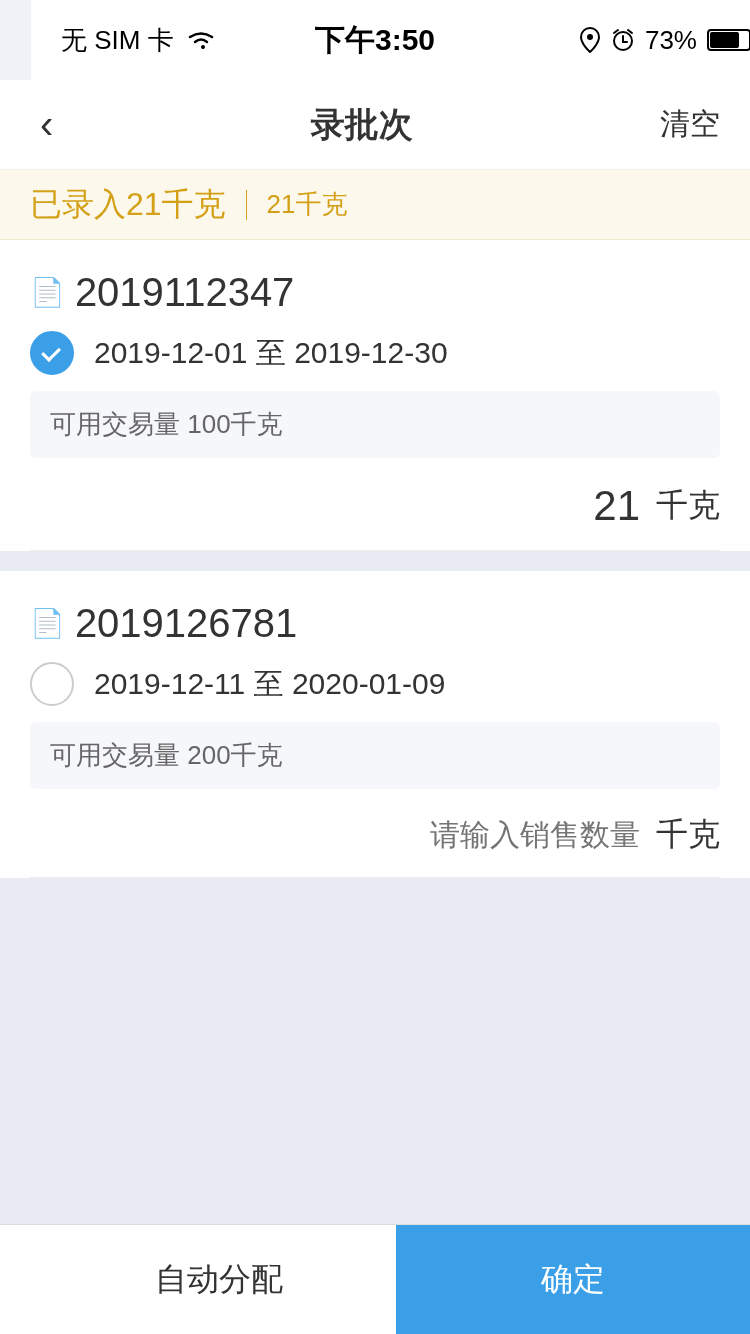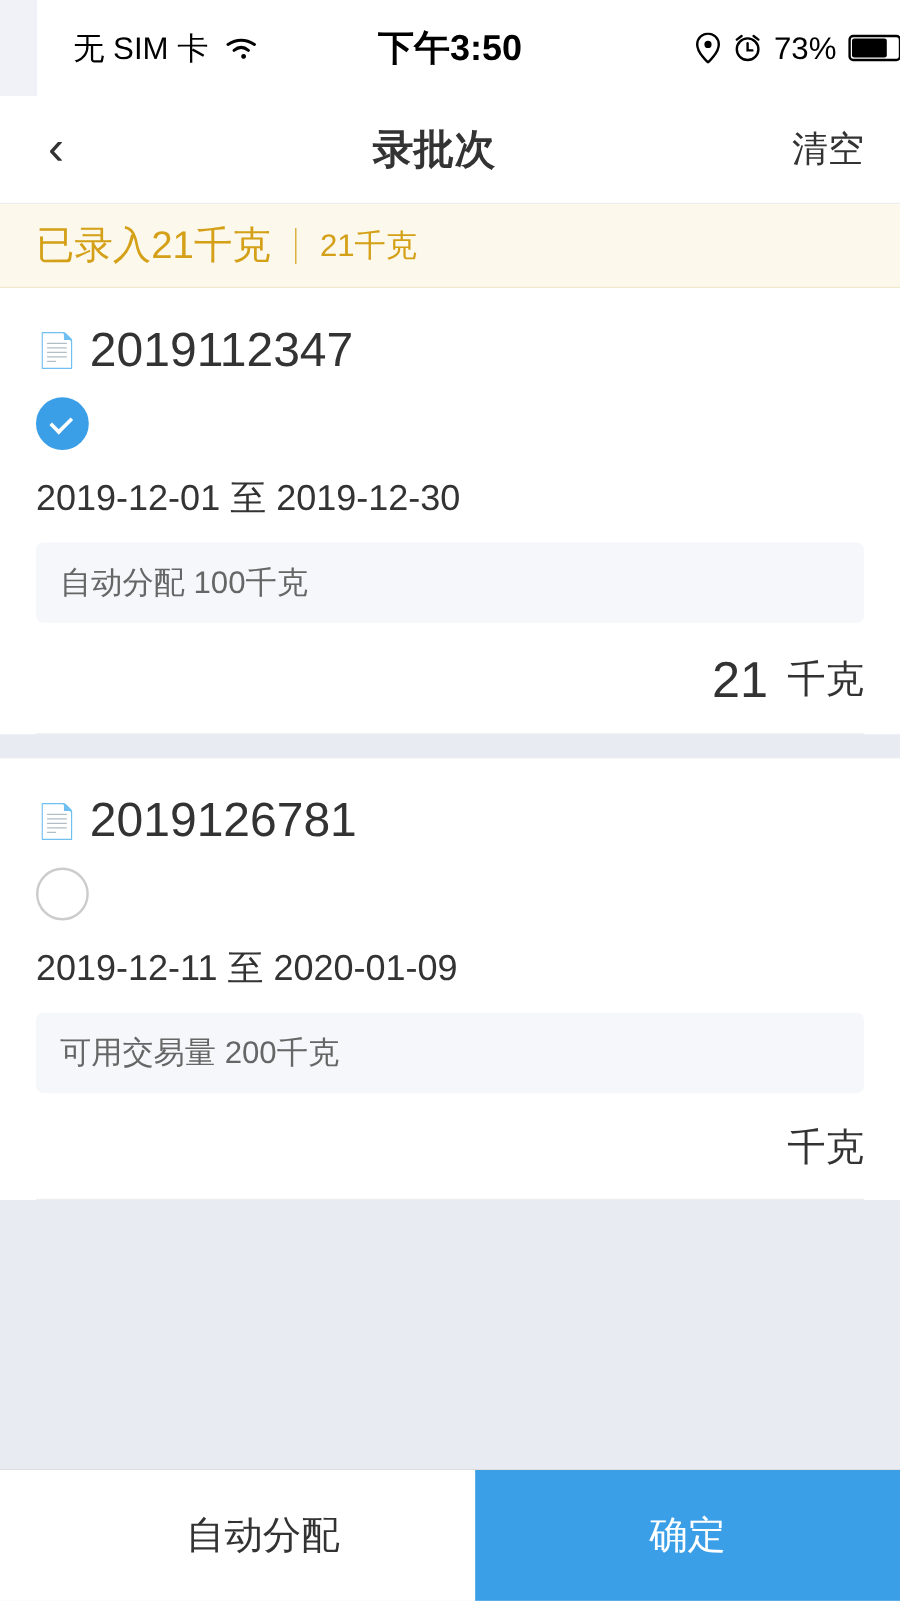--- a/index.html
+++ b/index.html
@@ -145,24 +145,23 @@
       color: #666;
     }
     .item-id {
       font-size: 40px;
       color: #333;
       font-weight: 500;
     }
 
     .item-date-row {
       display: flex;
-      align-items: flex-start;
+      align-items: center;
       gap: 20px;
       margin-bottom: 16px;
-      flex-direction: column;
     }
     .radio-btn {
       width: 44px;
       height: 44px;
       border-radius: 50%;
       border: 2px solid #ccc;
       background: #fff;
       flex-shrink: 0;
       display: flex;
       align-items: center;
@@ -338,40 +337,41 @@
 
   <div class="item-card">
     <div class="item-header">
       <span class="item-id-icon">📄</span>
       <span class="item-id">2019112347</span>
     </div>
     <div class="item-date-row">
       <div class="radio-btn checked"></div>
       <span class="item-date">2019-12-01 至 2019-12-30</span>
     </div>
-    <div class="item-avail">自动分配 100千克</div>
+    <div class="item-avail">可用交易量 100千克</div>
     <div class="item-amount-row">
       <span class="item-amount">21</span>
       <span class="item-unit">千克</span>
     </div>
   </div>
 
   <div class="card-separator"></div>
 
   <div class="item-card">
     <div class="item-header">
       <span class="item-id-icon">📄</span>
       <span class="item-id">2019126781</span>
     </div>
     <div class="item-date-row">
       <div class="radio-btn"></div>
       <span class="item-date">2019-12-11 至 2020-01-09</span>
     </div>
     <div class="item-avail">可用交易量 200千克</div>
     <div class="input-row">
+      <input class="input-field" type="text" placeholder="请输入销售数量" style="">
       <span class="input-unit">千克</span>
     </div>
   </div>
 
   <div class="spacer-area" style="flex:1; min-height: 430px;"></div>
 
 </div>
 
 <div class="bottom-bar">
   <button class="btn-auto">自动分配</button>

